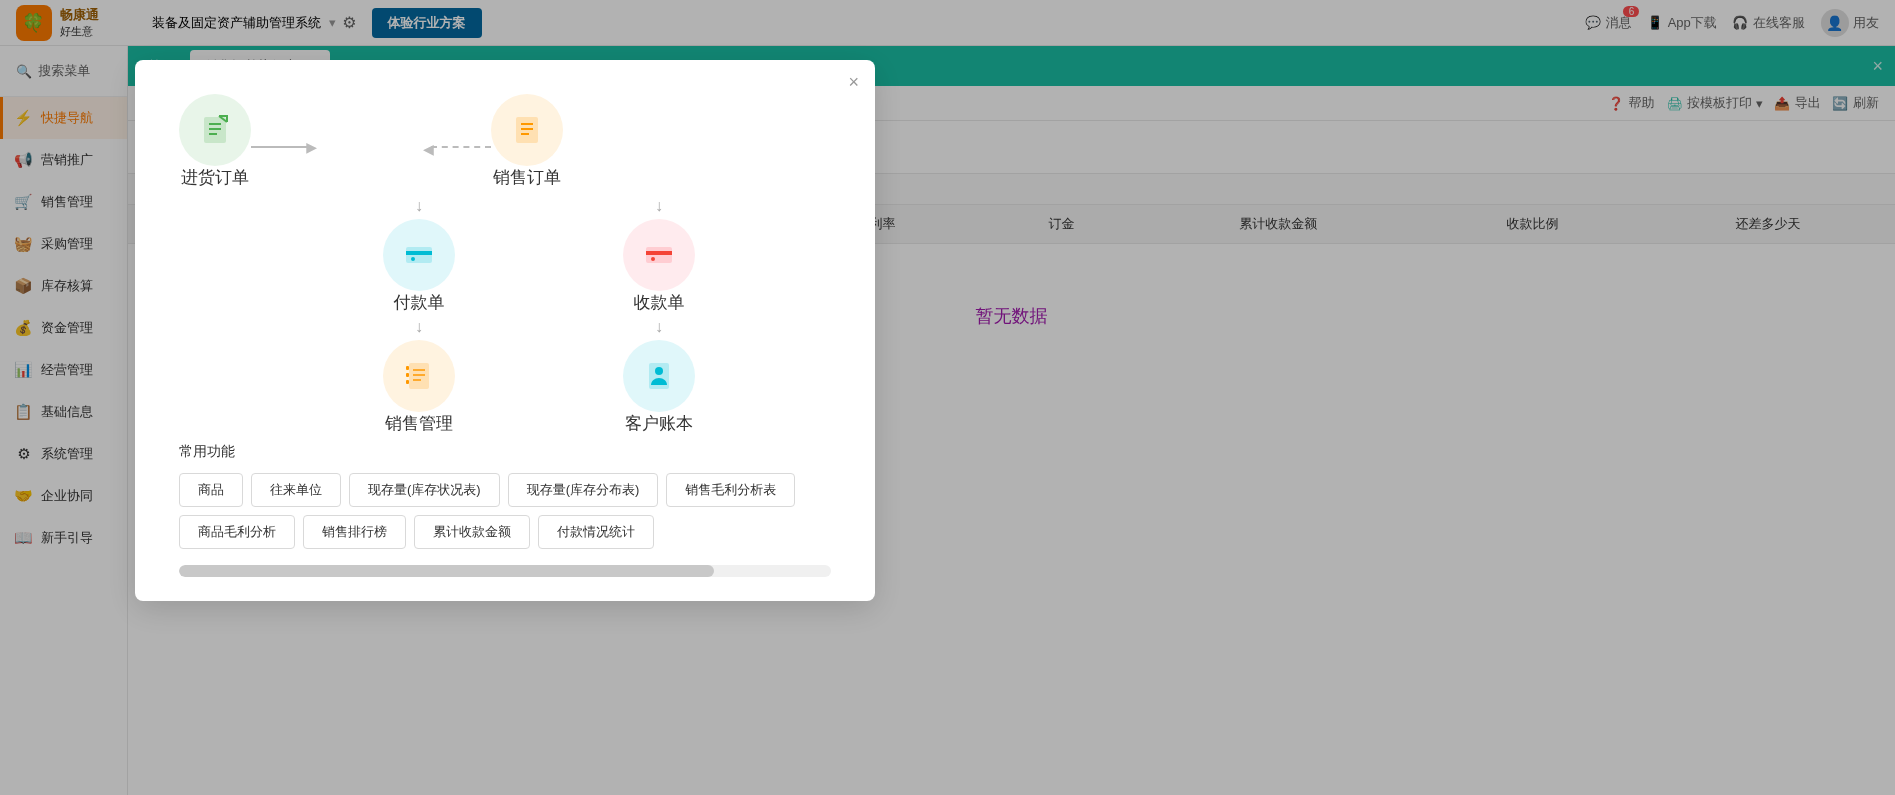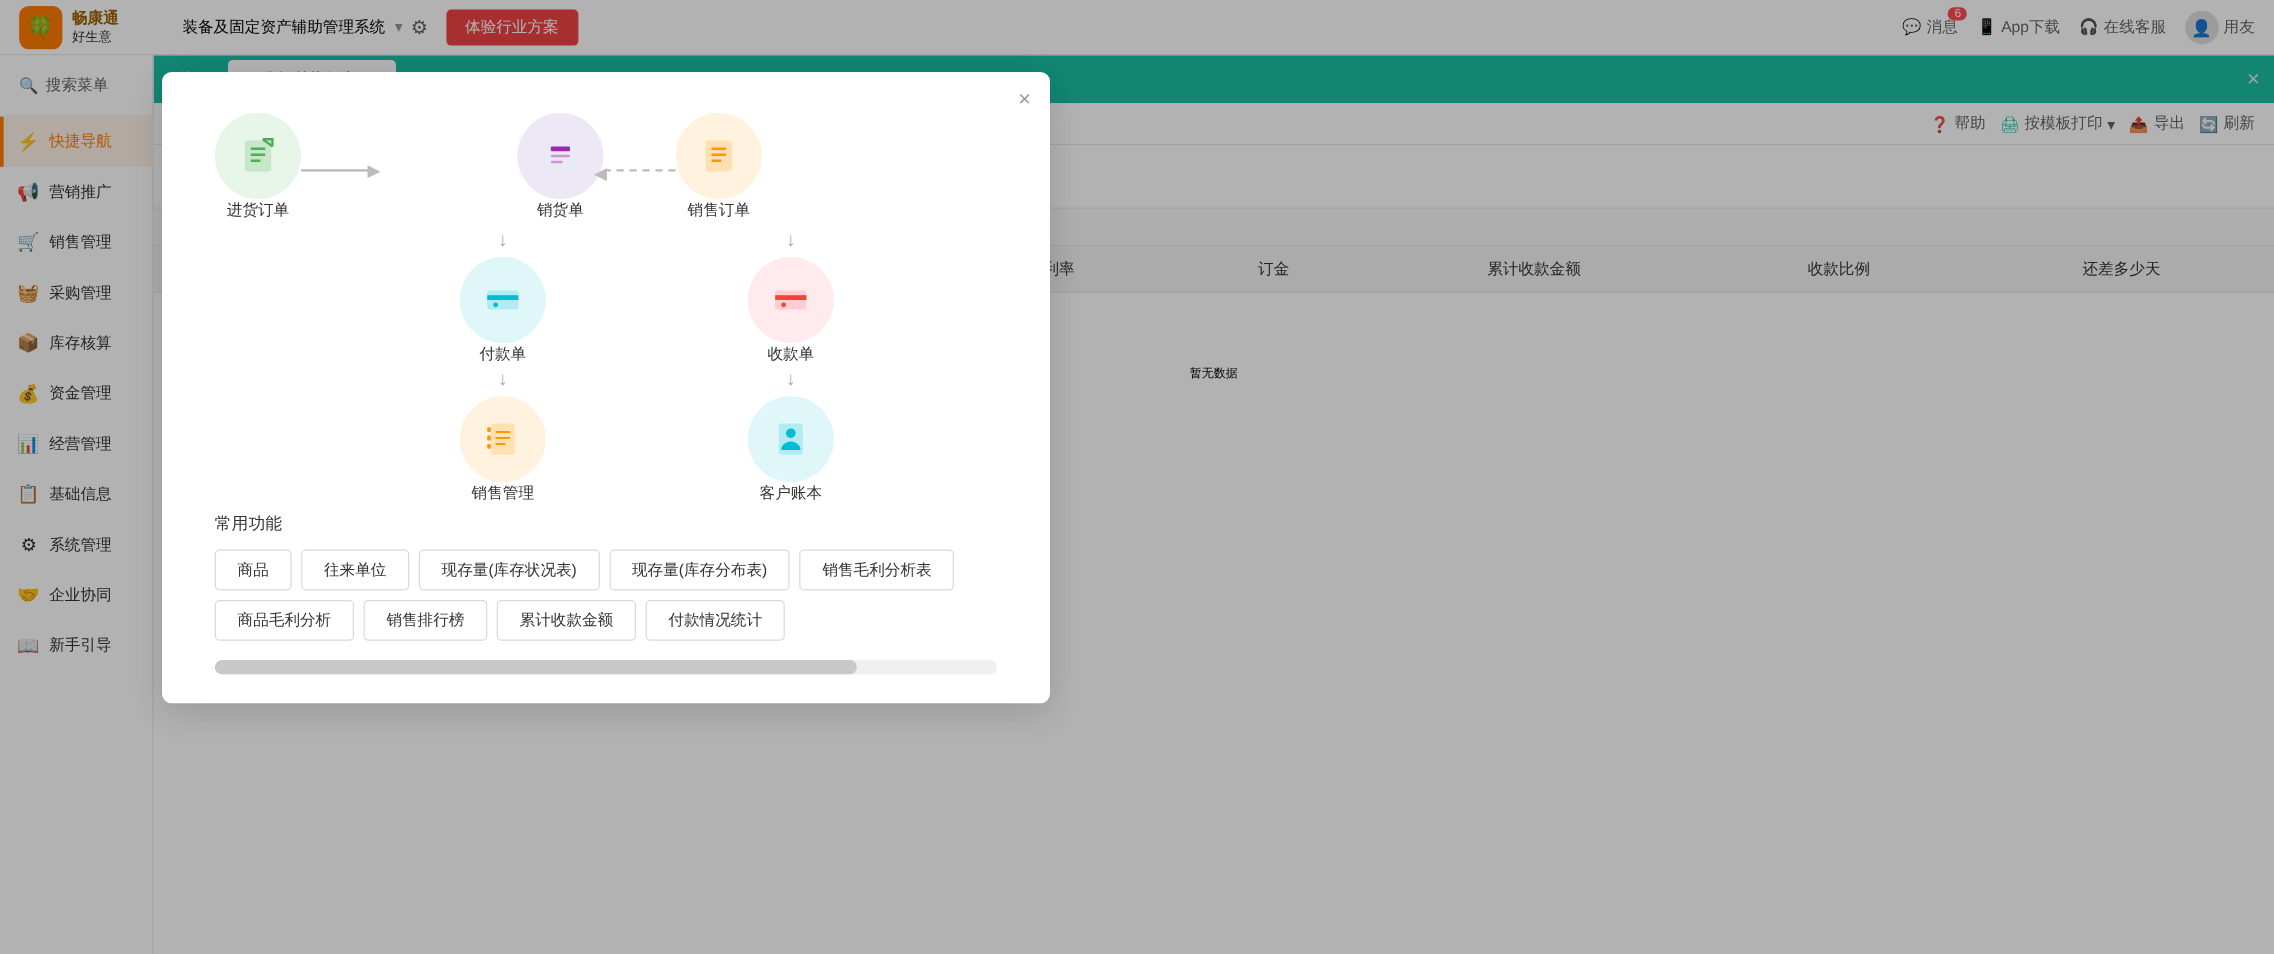--- a/index.html
+++ b/index.html
@@ -13,21 +13,21 @@
     .content-area { flex: 1; display: flex; flex-direction: column; overflow: hidden; }
 
     
     .logo-area { display: flex; align-items: center; gap: 8px; width: 128px; flex-shrink: 0; }
     .logo-icon { width: 36px; height: 36px; background: #ff7b00; border-radius: 8px; display: flex; align-items: center; justify-content: center; color: white; font-size: 18px; }
     .logo-text { font-size: 11px; color: #333; line-height: 1.4; }
     .logo-text .main { font-weight: bold; font-size: 13px; color: #a16207; }
     .system-title { display: flex; align-items: center; gap: 8px; margin-left: 8px; }
     .system-dropdown { color: #999; cursor: pointer; }
     .settings-icon { width: 28px; height: 28px; display: flex; align-items: center; justify-content: center; cursor: pointer; color: #666; font-size: 16px; }
-    .trial-btn { background: #ef4444; color: white; border: none; border-radius: 4px; padding: 6px 16px; cursor: pointer; font-size: 13px; margin-left: 8px; }
+    .trial-btn { background: #0369a1; color: white; border: none; border-radius: 4px; padding: 6px 16px; cursor: pointer; font-size: 13px; margin-left: 8px; font-weight: bold; }
     .top-right { margin-left: auto; display: flex; align-items: center; gap: 16px; }
     .top-right-item { display: flex; align-items: center; gap: 4px; color: #666; font-size: 13px; cursor: pointer; position: relative; }
     .badge { background: #ff4d4f; color: white; border-radius: 10px; font-size: 10px; padding: 0 5px; position: absolute; top: -8px; right: -8px; min-width: 16px; text-align: center; }
     .user-avatar { width: 28px; height: 28px; border-radius: 50%; background: #e0e0e0; display: flex; align-items: center; justify-content: center; color: #999; font-size: 14px; }
 
     
     .sidebar-top { padding: 10px 8px; border-bottom: 1px solid #f0f0f0; }
     .search-menu { display: flex; align-items: center; gap: 6px; color: #666; font-size: 13px; cursor: pointer; padding: 6px 8px; border-radius: 4px; }
     .sidebar-nav { flex: 1; overflow-y: auto; }
     .nav-item { display: flex; align-items: center; gap: 8px; padding: 12px 12px; cursor: pointer; color: #333; font-size: 13px; border-left: 3px solid transparent; }
@@ -54,34 +54,34 @@
     .query-btn { background: #ff7b00; color: white; border: none; border-radius: 4px; padding: 6px 20px; cursor: pointer; font-size: 13px; }
     .set-btn { background: #fff; color: #666; border: 1px solid #d9d9d9; border-radius: 4px; padding: 6px 12px; cursor: pointer; font-size: 13px; }
 
     
     .more-conditions { background: #f9f9f9; padding: 6px 16px; border-bottom: 1px solid #e8e8e8; flex-shrink: 0; color: #999; font-size: 13px; }
 
     
     .table-container { flex: 1; overflow: auto; background: #fff; }
     .data-table { width: 100%; border-collapse: collapse; }
     .data-table th { background: #f5f5f5; padding: 10px 12px; text-align: center; font-weight: normal; color: #333; font-size: 13px; border-bottom: 1px solid #e8e8e8; white-space: nowrap; }
-    .no-data { text-align: center; color: #000000; padding: 60px; font-size: 10px; }
+    .no-data { text-align: center; color: #a21caf; padding: 60px; font-size: 18px; }
 
     
     .overlay { position: fixed; top: 0; left: 0; right: 0; bottom: 0; background: rgba(0,0,0,0.3); z-index: 100; }
     .popup { position: fixed; top: 60px; left: 135px; width: 740px; background: #fff; border-radius: 8px; box-shadow: 0 8px 32px rgba(0,0,0,0.15); z-index: 101; padding: 24px; }
     .popup-close { position: absolute; top: 12px; right: 16px; font-size: 18px; color: #999; cursor: pointer; }
     .flow-circle { width: 72px; height: 72px; border-radius: 50%; display: flex; align-items: center; justify-content: center; font-size: 28px; }
     .flow-circle.green { background: #e8f5e9; color: #4caf50; }
     .flow-circle.red-light { background: #fce4ec; color: #e91e63; }
     .flow-circle.purple { background: #ede7f6; color: #9c27b0; }
     .flow-circle.orange { background: #fff3e0; color: #ff9800; }
     .flow-circle.teal { background: #e0f7fa; color: #00bcd4; }
     .flow-circle.red { background: #ffebee; color: #f44336; }
-    .flow-label { font-size: 13px; color: #333; }
+    .flow-label { font-size: 17px; color: #333; }
 
     
     .common-functions { margin-top: 8px; }
     .common-title { font-size: 14px; color: #333; font-weight: 500; margin-bottom: 12px; }
     .function-buttons { display: flex; flex-wrap: wrap; gap: 8px; }
     .func-btn { border: 1px solid #d9d9d9; background: #fff; border-radius: 4px; padding: 7px 18px; font-size: 13px; color: #333; cursor: pointer; }
     .flow-col { display: flex; flex-direction: column; align-items: center; }
     .vert-arrow { color: #aaa; font-size: 16px; margin: 4px 0; }
   </style>
 </head>
@@ -279,31 +279,20 @@
 
       <div style="width:60px; height:40px; display:flex; align-items:center; margin-bottom:22px;">
         <div style="flex:1; height:2px; background:#bbb; position:relative;">
           <span style="position:absolute;right:-6px;top:-7px;color:#bbb;font-size:14px;">▶</span>
         </div>
       </div>
 
 
       <div style="width:120px;"></div>
 
-      <div class="flow-col">
-        <div class="flow-circle purple">
-          <svg width="32" height="32" viewBox="0 0 32 32" fill="none">
-              <rect x="4" y="4" width="24" height="24" rx="2" fill="#e8eaf6"></rect>
-              <rect x="8" y="8" width="16" height="4" rx="1" fill="#9c27b0"></rect>
-              <rect x="8" y="15" width="16" height="2" rx="1" fill="#ce93d8"></rect>
-              <rect x="8" y="20" width="10" height="2" rx="1" fill="#ce93d8"></rect>
-            </svg>
-        </div>
-        <div class="flow-label">销货单</div>
-      </div>
 
       <div style="width:60px; height:40px; display:flex; align-items:center; margin-bottom:22px;">
         <div style="flex:1; height:2px; border-top: 2px dashed #bbb; position:relative;">
           <span style="position:absolute;left:-8px;top:-7px;color:#bbb;font-size:14px;">◀</span>
         </div>
       </div>
 
       <div class="flow-col">
         <div class="flow-circle orange">
           <svg width="32" height="32" viewBox="0 0 32 32" fill="none">

